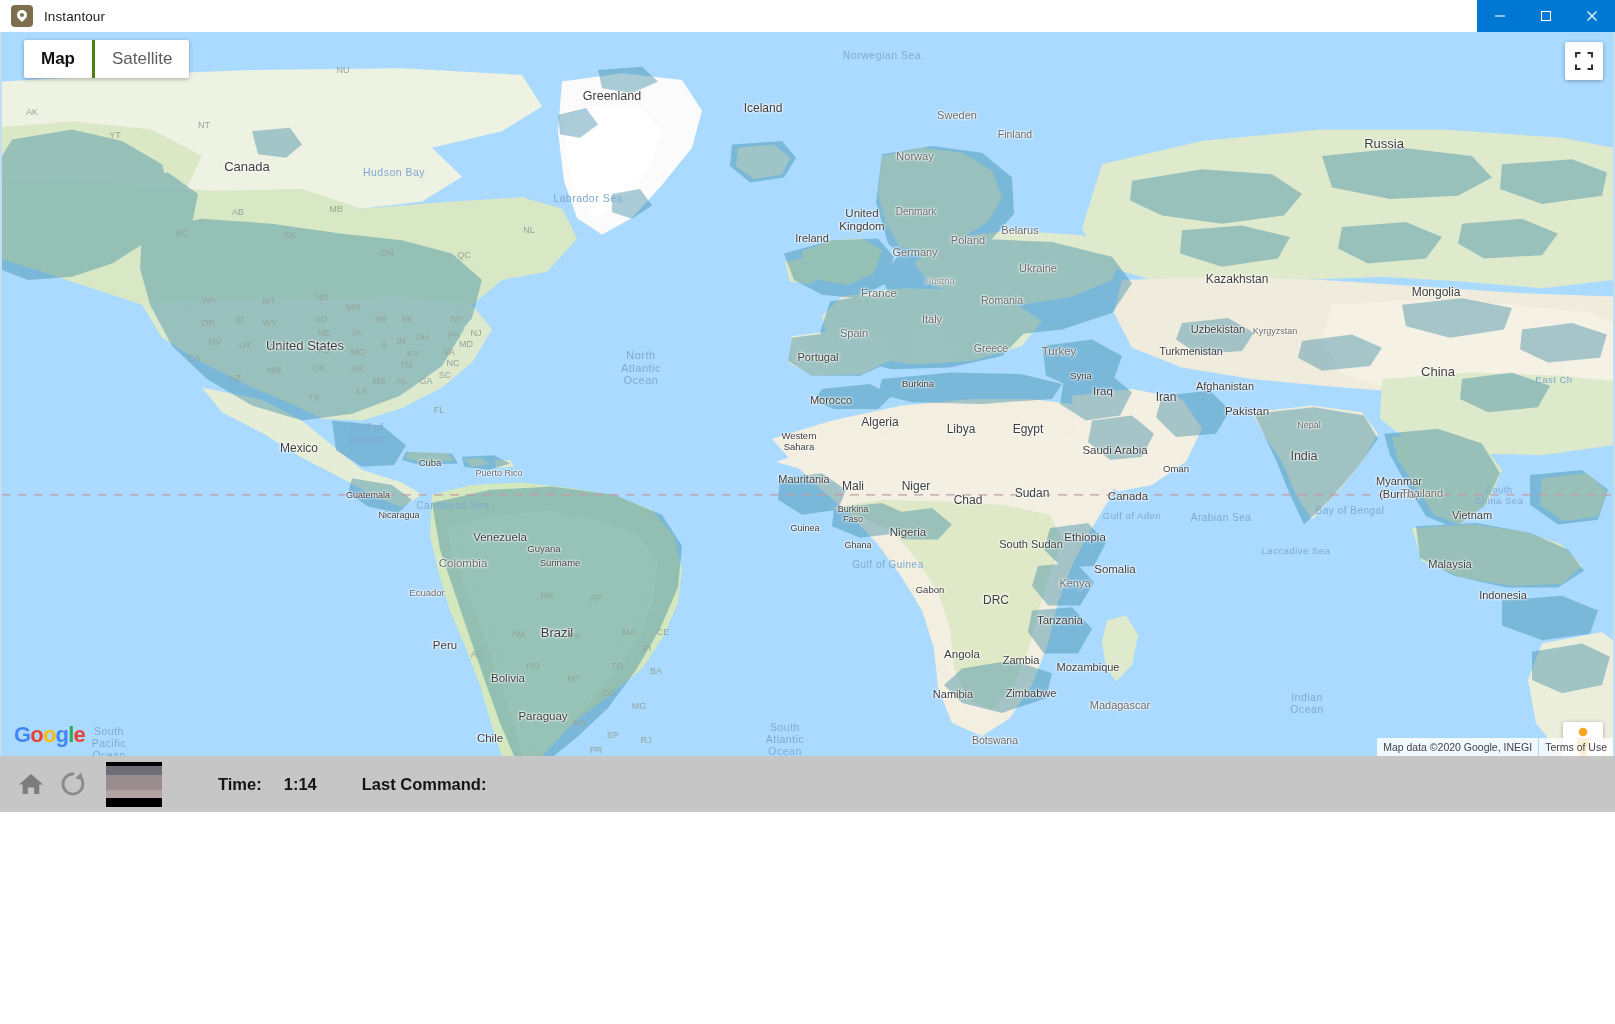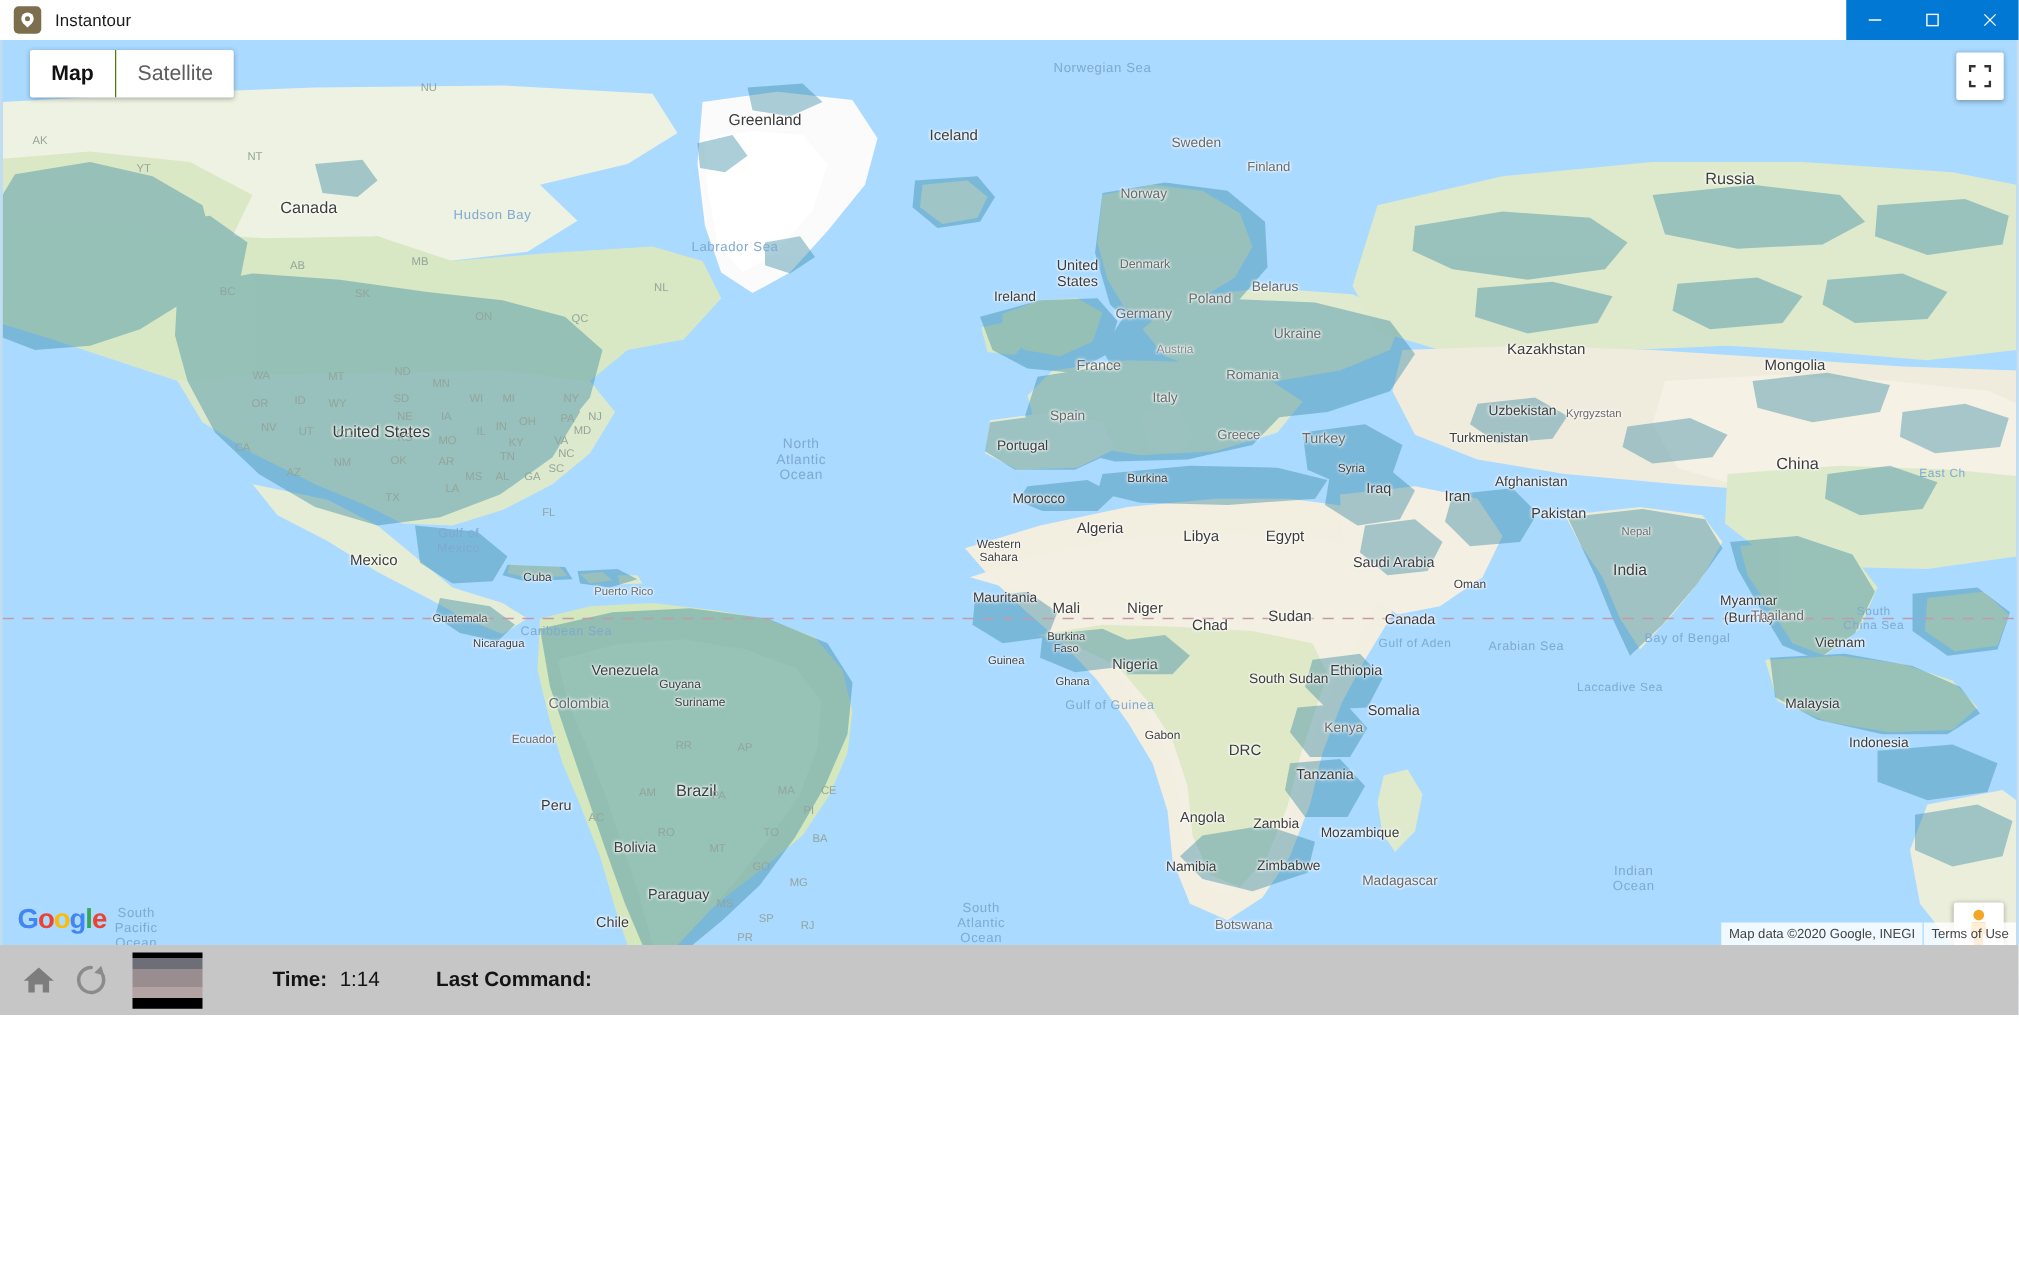--- a/index.html
+++ b/index.html
@@ -140,21 +140,21 @@
     border-radius: 2px;
     box-shadow: 0 1px 4px rgba(0,0,0,.3);
     overflow: hidden;
     z-index: 20;
   }
   .maptype div {
     padding: 9px 17px; font-size: 17px; cursor: pointer;
     color: #5d5d5d;
   }
   .maptype div.active { color: #111; font-weight: bold; }
-  .maptype div + div { border-left: 1px solid #4d7c0f; }
+  .maptype div + div { border-left: 3px solid #4d7c0f; }
 
   
   .fullscreen-btn {
     position: absolute; right: 10px; top: 10px;
     width: 38px; height: 38px; background: #fff;
     border-radius: 2px; box-shadow: 0 1px 4px rgba(0,0,0,.3);
     display: flex; align-items: center; justify-content: center;
     cursor: pointer; z-index: 20;
   }
 
@@ -221,21 +221,21 @@
     width: 56px; height: 45px;
     margin-left: 12px;
     background: linear-gradient(#000 0 9%, #6e6e78 9% 30%, #9a8d8f 30% 62%, #b3a3a3 62% 80%, #000 80% 100%);
     cursor: pointer;
   }
   .sb-item {
     display: flex; align-items: baseline; gap: 10px;
     font-size: 16.5px; color: #141414;
   }
   .sb-label { font-weight: bold; }
-  .sb-value { font-weight: normal; }
+  .sb-value { font-weight: bold; margin-left: 12px; }
   .mic-badge {
     width: 32px; height: 32px; border-radius: 50%;
     background: #1fa2e3;
     display: flex; align-items: center; justify-content: center;
     cursor: pointer;
     flex: 0 0 32px;
   }
 </style>
 </head>
 <body>
@@ -403,21 +403,21 @@
 
     <div id="map-labels" style="position:absolute;inset:0;pointer-events:none;z-index:10">
         <div style="position: absolute; left: 610px; top: 64px; transform: translate(-50%, -50%); white-space: pre; text-align: center; font-family: &quot;Liberation Sans&quot;, sans-serif; font-size: 12.5px; color: rgb(61, 61, 61); line-height: 1.15; text-shadow: rgb(255, 255, 255) 0px 0px 3px, rgb(255, 255, 255) 0px 0px 3px, rgb(255, 255, 255) 0px 0px 2px;">Greenland</div>
         <div style="position: absolute; left: 761px; top: 77px; transform: translate(-50%, -50%); white-space: pre; text-align: center; font-family: &quot;Liberation Sans&quot;, sans-serif; font-size: 12px; color: rgb(61, 61, 61); line-height: 1.15; text-shadow: rgb(255, 255, 255) 0px 0px 3px, rgb(255, 255, 255) 0px 0px 3px, rgb(255, 255, 255) 0px 0px 2px;">Iceland</div>
         <div style="position: absolute; left: 245px; top: 135px; transform: translate(-50%, -50%); white-space: pre; text-align: center; font-family: &quot;Liberation Sans&quot;, sans-serif; font-size: 13px; color: rgb(61, 61, 61); line-height: 1.15; text-shadow: rgb(255, 255, 255) 0px 0px 3px, rgb(255, 255, 255) 0px 0px 3px, rgb(255, 255, 255) 0px 0px 2px;">Canada</div>
         <div style="position: absolute; left: 1382px; top: 112px; transform: translate(-50%, -50%); white-space: pre; text-align: center; font-family: &quot;Liberation Sans&quot;, sans-serif; font-size: 13px; color: rgb(61, 61, 61); line-height: 1.15; text-shadow: rgb(255, 255, 255) 0px 0px 3px, rgb(255, 255, 255) 0px 0px 3px, rgb(255, 255, 255) 0px 0px 2px;">Russia</div>
         <div style="position: absolute; left: 955px; top: 83px; transform: translate(-50%, -50%); white-space: pre; text-align: center; font-family: &quot;Liberation Sans&quot;, sans-serif; font-size: 11px; color: rgb(106, 106, 106); line-height: 1.15; text-shadow: rgb(255, 255, 255) 0px 0px 3px, rgb(255, 255, 255) 0px 0px 3px, rgb(255, 255, 255) 0px 0px 2px;">Sweden</div>
         <div style="position: absolute; left: 1013px; top: 102px; transform: translate(-50%, -50%); white-space: pre; text-align: center; font-family: &quot;Liberation Sans&quot;, sans-serif; font-size: 10.5px; color: rgb(106, 106, 106); line-height: 1.15; text-shadow: rgb(255, 255, 255) 0px 0px 3px, rgb(255, 255, 255) 0px 0px 3px, rgb(255, 255, 255) 0px 0px 2px;">Finland</div>
         <div style="position: absolute; left: 913px; top: 124px; transform: translate(-50%, -50%); white-space: pre; text-align: center; font-family: &quot;Liberation Sans&quot;, sans-serif; font-size: 11px; color: rgb(106, 106, 106); line-height: 1.15; text-shadow: rgb(255, 255, 255) 0px 0px 3px, rgb(255, 255, 255) 0px 0px 3px, rgb(255, 255, 255) 0px 0px 2px;">Norway</div>
         <div style="position: absolute; left: 860px; top: 188px; transform: translate(-50%, -50%); white-space: pre; text-align: center; font-family: &quot;Liberation Sans&quot;, sans-serif; font-size: 11.5px; color: rgb(61, 61, 61); line-height: 1.15; text-shadow: rgb(255, 255, 255) 0px 0px 3px, rgb(255, 255, 255) 0px 0px 3px, rgb(255, 255, 255) 0px 0px 2px;">United
-States</div>
+Kingdom</div>
         <div style="position: absolute; left: 810px; top: 206px; transform: translate(-50%, -50%); white-space: pre; text-align: center; font-family: &quot;Liberation Sans&quot;, sans-serif; font-size: 11px; color: rgb(61, 61, 61); line-height: 1.15; text-shadow: rgb(255, 255, 255) 0px 0px 3px, rgb(255, 255, 255) 0px 0px 3px, rgb(255, 255, 255) 0px 0px 2px;">Ireland</div>
         <div style="position: absolute; left: 914px; top: 180px; transform: translate(-50%, -50%); white-space: pre; text-align: center; font-family: &quot;Liberation Sans&quot;, sans-serif; font-size: 10px; color: rgb(106, 106, 106); line-height: 1.15; text-shadow: rgb(255, 255, 255) 0px 0px 3px, rgb(255, 255, 255) 0px 0px 3px, rgb(255, 255, 255) 0px 0px 2px;">Denmark</div>
         <div style="position: absolute; left: 913px; top: 220px; transform: translate(-50%, -50%); white-space: pre; text-align: center; font-family: &quot;Liberation Sans&quot;, sans-serif; font-size: 11px; color: rgb(106, 106, 106); line-height: 1.15; text-shadow: rgb(255, 255, 255) 0px 0px 3px, rgb(255, 255, 255) 0px 0px 3px, rgb(255, 255, 255) 0px 0px 2px;">Germany</div>
         <div style="position: absolute; left: 966px; top: 208px; transform: translate(-50%, -50%); white-space: pre; text-align: center; font-family: &quot;Liberation Sans&quot;, sans-serif; font-size: 11px; color: rgb(106, 106, 106); line-height: 1.15; text-shadow: rgb(255, 255, 255) 0px 0px 3px, rgb(255, 255, 255) 0px 0px 3px, rgb(255, 255, 255) 0px 0px 2px;">Poland</div>
         <div style="position: absolute; left: 1018px; top: 198px; transform: translate(-50%, -50%); white-space: pre; text-align: center; font-family: &quot;Liberation Sans&quot;, sans-serif; font-size: 11px; color: rgb(106, 106, 106); line-height: 1.15; text-shadow: rgb(255, 255, 255) 0px 0px 3px, rgb(255, 255, 255) 0px 0px 3px, rgb(255, 255, 255) 0px 0px 2px;">Belarus</div>
         <div style="position: absolute; left: 1036px; top: 236px; transform: translate(-50%, -50%); white-space: pre; text-align: center; font-family: &quot;Liberation Sans&quot;, sans-serif; font-size: 11px; color: rgb(106, 106, 106); line-height: 1.15; text-shadow: rgb(255, 255, 255) 0px 0px 3px, rgb(255, 255, 255) 0px 0px 3px, rgb(255, 255, 255) 0px 0px 2px;">Ukraine</div>
         <div style="position: absolute; left: 938px; top: 249px; transform: translate(-50%, -50%); white-space: pre; text-align: center; font-family: &quot;Liberation Sans&quot;, sans-serif; font-size: 9.5px; color: rgb(138, 138, 138); line-height: 1.15; text-shadow: rgb(255, 255, 255) 0px 0px 3px, rgb(255, 255, 255) 0px 0px 3px, rgb(255, 255, 255) 0px 0px 2px;">Austria</div>
         <div style="position: absolute; left: 1000px; top: 268px; transform: translate(-50%, -50%); white-space: pre; text-align: center; font-family: &quot;Liberation Sans&quot;, sans-serif; font-size: 10.5px; color: rgb(106, 106, 106); line-height: 1.15; text-shadow: rgb(255, 255, 255) 0px 0px 3px, rgb(255, 255, 255) 0px 0px 3px, rgb(255, 255, 255) 0px 0px 2px;">Romania</div>
         <div style="position: absolute; left: 877px; top: 262px; transform: translate(-50%, -50%); white-space: pre; text-align: center; font-family: &quot;Liberation Sans&quot;, sans-serif; font-size: 11.5px; color: rgb(106, 106, 106); line-height: 1.15; text-shadow: rgb(255, 255, 255) 0px 0px 3px, rgb(255, 255, 255) 0px 0px 3px, rgb(255, 255, 255) 0px 0px 2px;">France</div>
         <div style="position: absolute; left: 930px; top: 287px; transform: translate(-50%, -50%); white-space: pre; text-align: center; font-family: &quot;Liberation Sans&quot;, sans-serif; font-size: 11px; color: rgb(106, 106, 106); line-height: 1.15; text-shadow: rgb(255, 255, 255) 0px 0px 3px, rgb(255, 255, 255) 0px 0px 3px, rgb(255, 255, 255) 0px 0px 2px;">Italy</div>

